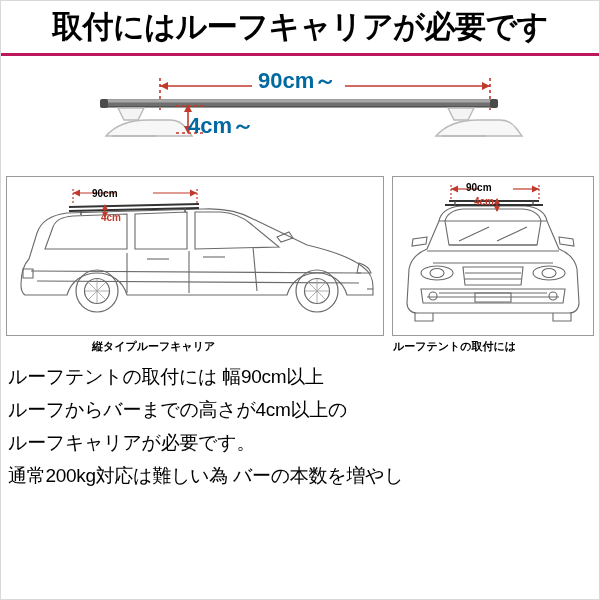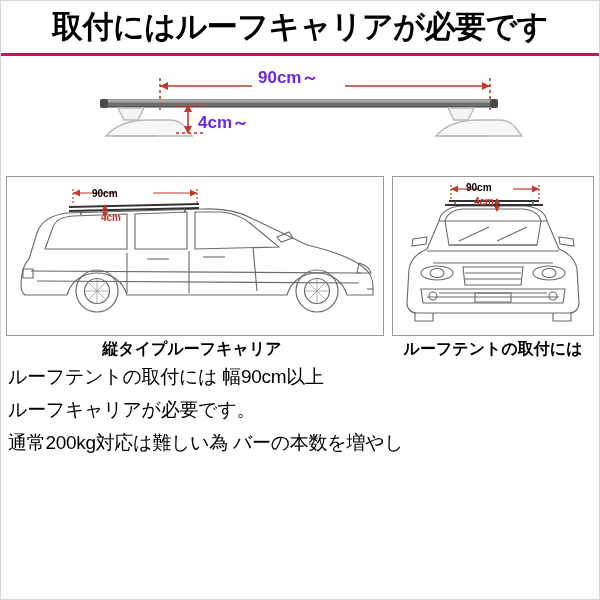--- a/index.html
+++ b/index.html
@@ -40,31 +40,31 @@
   
   .bar-diagram {
     position: absolute;
     top: 58px;
     left: 0;
     width: 600px;
     height: 112px;
   }
   .dim-label {
     position: absolute;
-    font-size: 17px;
+    font-size: 22px;
     font-weight: bold;
-    color: #6d28d9;
+    color: #0369a1;
     white-space: nowrap;
   }
   .label-90cm-top {
     left: 258px;
     top: 8px;
   }
   .label-4cm {
-    left: 198px;
+    left: 188px;
     top: 53px;
   }
 
   
   .panel {
     position: absolute;
     box-sizing: border-box;
     border: 1px solid #9a9a9a;
     background: #ffffff;
   }
@@ -75,24 +75,23 @@
     height: 160px;
   }
   .panel-right {
     left: 392px;
     top: 176px;
     width: 202px;
     height: 160px;
   }
   .caption {
     position: absolute;
-    font-size: 16px;
+    font-size: 11px;
     font-weight: bold;
     white-space: nowrap;
-    text-align: center;
   }
   .caption-left {
     left: 92px;
     top: 339px;
     width: 200px;
   }
   .caption-right {
     left: 393px;
     top: 339px;
     width: 200px;
@@ -319,17 +318,18 @@
       <path d="M104,35 l-3,-6 l6,0 z" fill="#c0392b" stroke="none"></path>
     </g>
   </svg>
 </div>
 <div class="mini-dim mini-90-right">90cm</div>
 <div class="mini-dim mini-4-right">4cm</div>
 <div class="caption caption-right">ルーフテントの取付には</div>
 
 <div class="body-text">
   <div class="body-line">ルーフテントの取付には 幅90cm以上</div>
+  <div class="body-line">ルーフからバーまでの高さが4cm以上の</div>
   <div class="body-line">ルーフキャリアが必要です。</div>
   <div class="body-line">通常200kg対応は難しい為 バーの本数を増やし</div>
 </div>
 
 <div class="outer-frame"></div>
 
 </body></html>

